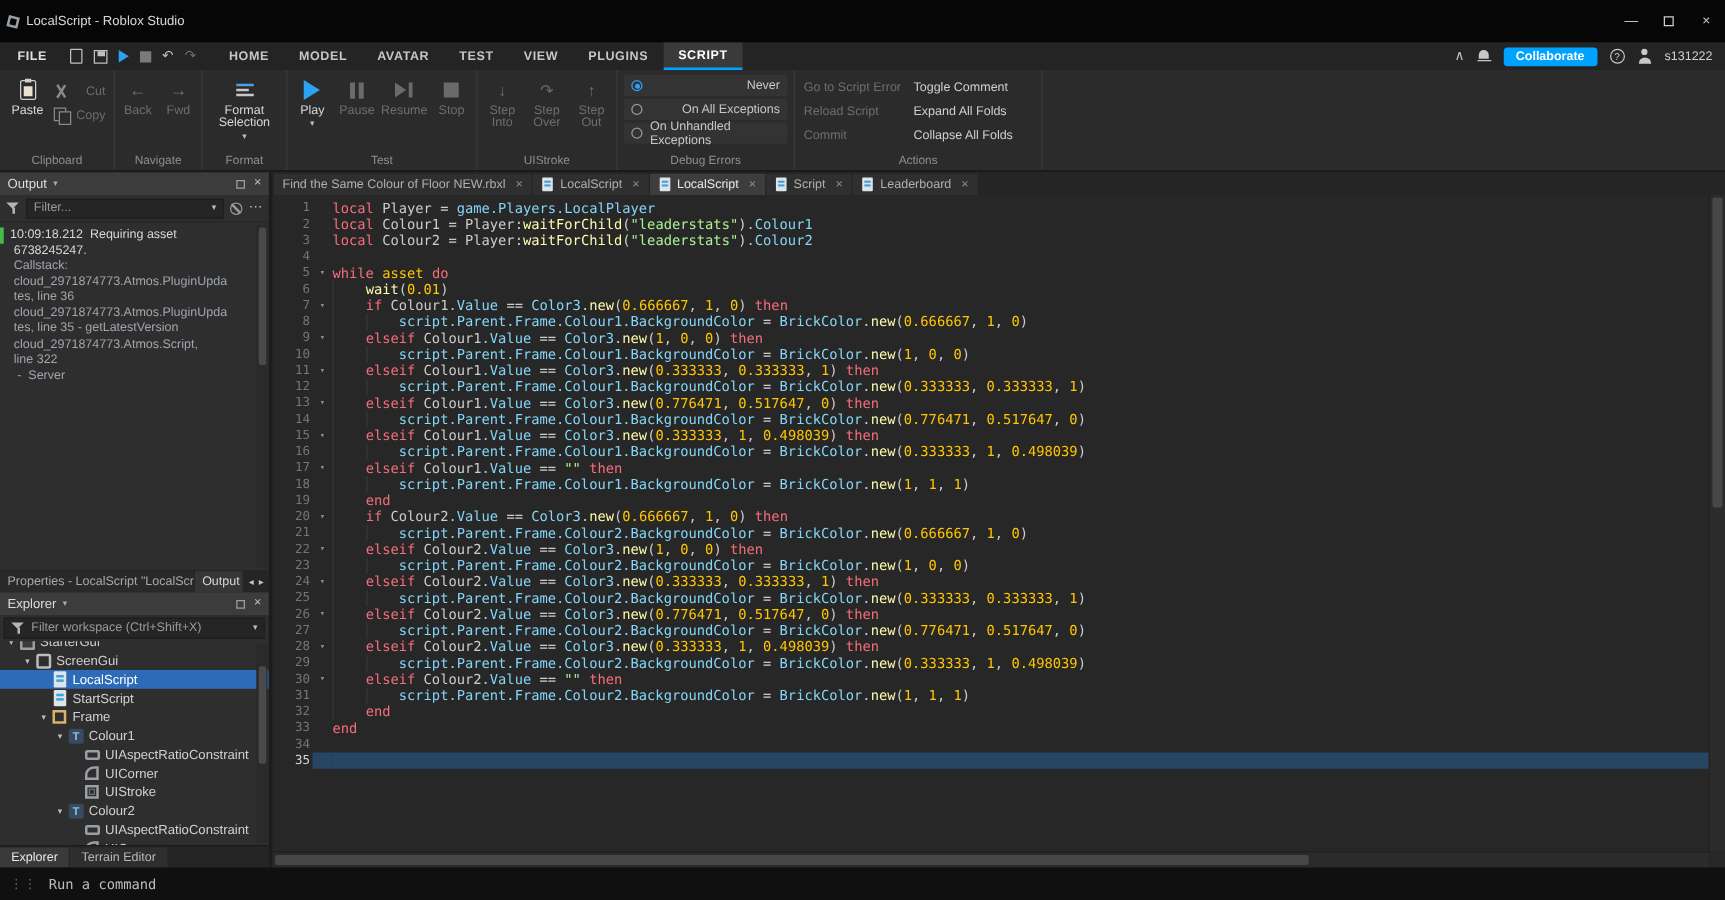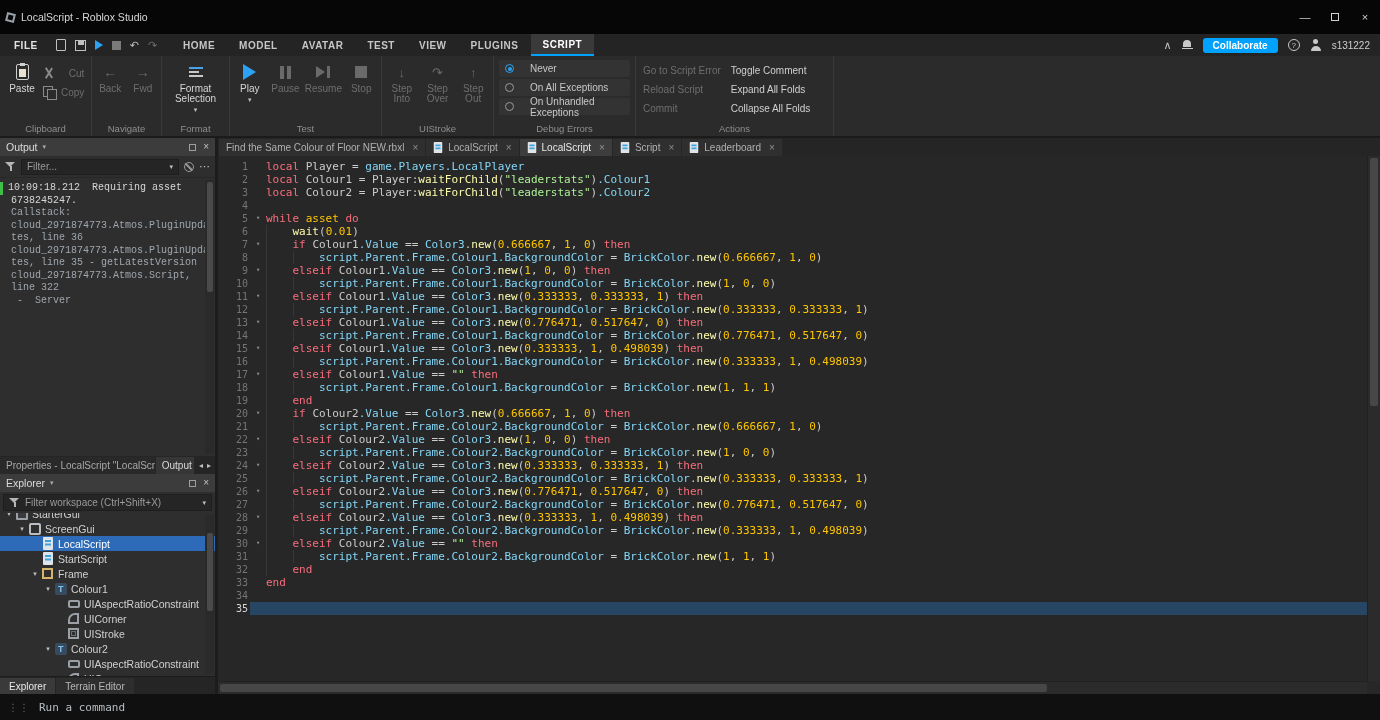--- a/index.html
+++ b/index.html
@@ -90,21 +90,21 @@
 .i-format i:nth-child(2){background:#c8c8c8;width:75%;}
 .i-format i:nth-child(3){background:#c8c8c8;}
 .i-play{width:0;height:0;border-left:13px solid #2ba3f2;border-top:8px solid transparent;border-bottom:8px solid transparent;}
 .i-pause{display:flex;gap:3px;}
 .i-pause i{width:4px;height:13px;background:#6a6a6a;}
 .i-resume{display:flex;align-items:center;gap:2px;}
 .i-resume b{width:0;height:0;border-left:9px solid #6a6a6a;border-top:6px solid transparent;border-bottom:6px solid transparent;}
 .i-resume i{width:3px;height:12px;background:#6a6a6a;}
 .i-stop{width:12px;height:12px;background:#6a6a6a;}
 .stepg{font-size:13px;color:#6a6a6a;}
-.dbg-row{display:flex;align-items:center;gap:16px;height:17px;margin:1px 2px;padding:0 6px;background:#333;border-radius:2px;font-size:10px;color:#c8c8c8;}
+.dbg-row{display:flex;align-items:center;gap:6px;height:17px;margin:1px 2px;padding:0 6px;background:#333;border-radius:2px;font-size:10px;color:#c8c8c8;justify-content:space-between;}
 .radio{width:9px;height:9px;border-radius:50%;border:1px solid #9a9a9a;position:relative;flex:0 0 auto;}
 .radio.sel{border-color:#2ba3f2;}
 .radio.sel::after{content:"";position:absolute;inset:1.5px;background:#2ba3f2;border-radius:50%;}
 .actcols{display:flex;gap:10px;padding:2px 4px;}
 .act{height:19px;display:flex;align-items:center;font-size:10px;color:#d0d0d0;white-space:nowrap;}
 .act.dimmed{color:#6e6e6e;}
 
 
 .main{flex:1;display:flex;min-height:0;}
 .left{width:218px;flex:0 0 auto;display:flex;flex-direction:column;background:#2e2e2e;border-right:3px solid #1c1c1c;min-height:0;}
@@ -113,21 +113,21 @@
 .hdr-icons{margin-left:auto;display:flex;gap:7px;align-items:center;color:#9f9f9f;font-size:10px;}
 .sqicon{width:7px;height:7px;border:1px solid #9f9f9f;}
 .output-panel{height:318px;display:flex;flex-direction:column;flex:0 0 auto;}
 .output-toolbar{height:22px;display:flex;align-items:center;gap:5px;padding:0 5px;border-bottom:1px solid #272727;flex:0 0 auto;}
 .i-funnel{width:11px;height:11px;position:relative;flex:0 0 auto;}
 .i-funnel::before{content:"";position:absolute;left:0;top:1px;border-left:5.5px solid transparent;border-right:5.5px solid transparent;border-top:5px solid #b5b5b5;}
 .i-funnel::after{content:"";position:absolute;left:4.5px;top:5px;width:2px;height:5px;background:#b5b5b5;}
 .filter-box{flex:1;height:16px;background:#252525;border:1px solid #1e1e1e;display:flex;align-items:center;justify-content:space-between;padding:0 5px;color:#9a9a9a;font-size:10px;}
 .i-clear{width:10px;height:10px;border:1.5px solid #9a9a9a;border-radius:50%;position:relative;flex:0 0 auto;}
 .i-clear::after{content:"";position:absolute;left:-1px;top:3px;width:10px;height:1.5px;background:#9a9a9a;transform:rotate(45deg);}
-.output-log{flex:1;overflow:hidden;padding:4px 10px 0 0;font-family:Liberation Mono, monospace;font-size:10px;line-height:12.5px;position:relative;}
+.output-log{flex:1;overflow:hidden;padding:4px 10px 0 0;font-family:Liberation Sans, sans-serif;font-size:10px;line-height:12.5px;position:relative;}
 .log-line{padding-left:8px;white-space:pre;color:#9fa6ad;border-left:3px solid transparent;}
 .log-line.msg{color:#d7d7d7;}
 .log-line.marker{border-left:3px solid #3fbf4a;padding-left:5px;}
 .miniscroll{position:absolute;right:1px;top:2px;bottom:2px;width:9px;background:#2a2a2a;}
 .miniscroll .mthumb{position:absolute;left:1.5px;right:1.5px;background:#4a4a4a;border-radius:2px;}
 .panel-tabstrip{height:18px;background:#252525;display:flex;align-items:stretch;gap:1px;padding-top:1px;flex:0 0 auto;}
 .ptab{padding:0 6px;display:flex;align-items:center;font-size:10px;color:#a8a8a8;background:#292929;white-space:nowrap;overflow:hidden;}
 .ptab.active{background:#363636;color:#d8d8d8;}
 .strip-arrows{margin-left:auto;display:flex;gap:4px;align-items:center;padding:0 4px;font-size:8px;color:#8a8a8a;}
 .explorer-panel{flex:1;display:flex;flex-direction:column;min-height:0;}

